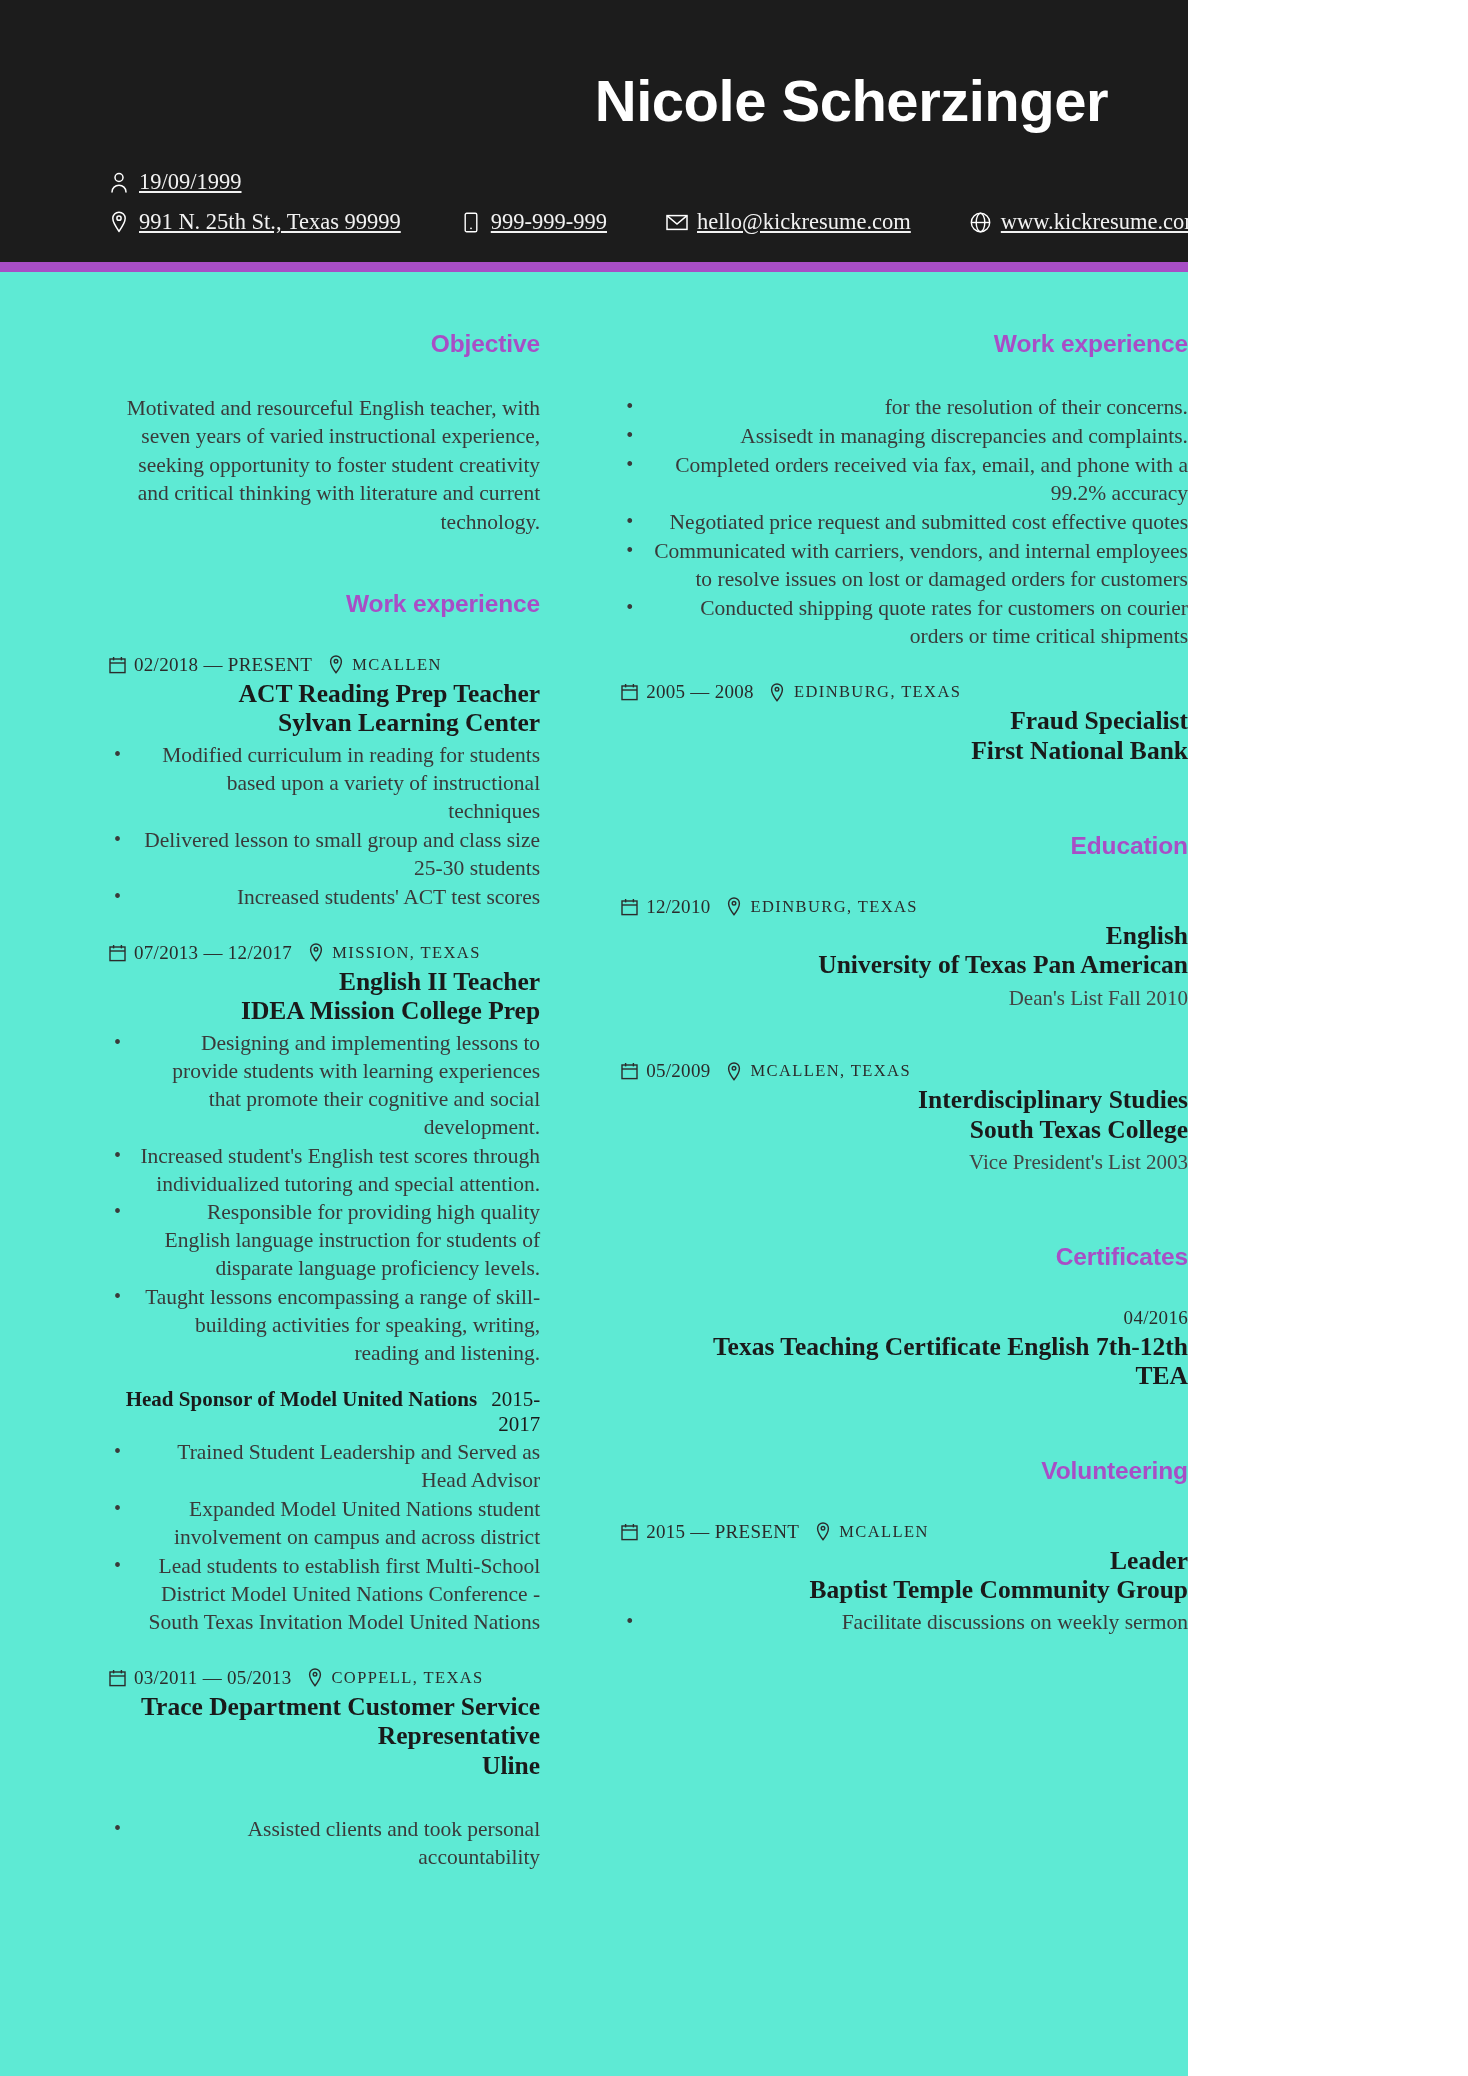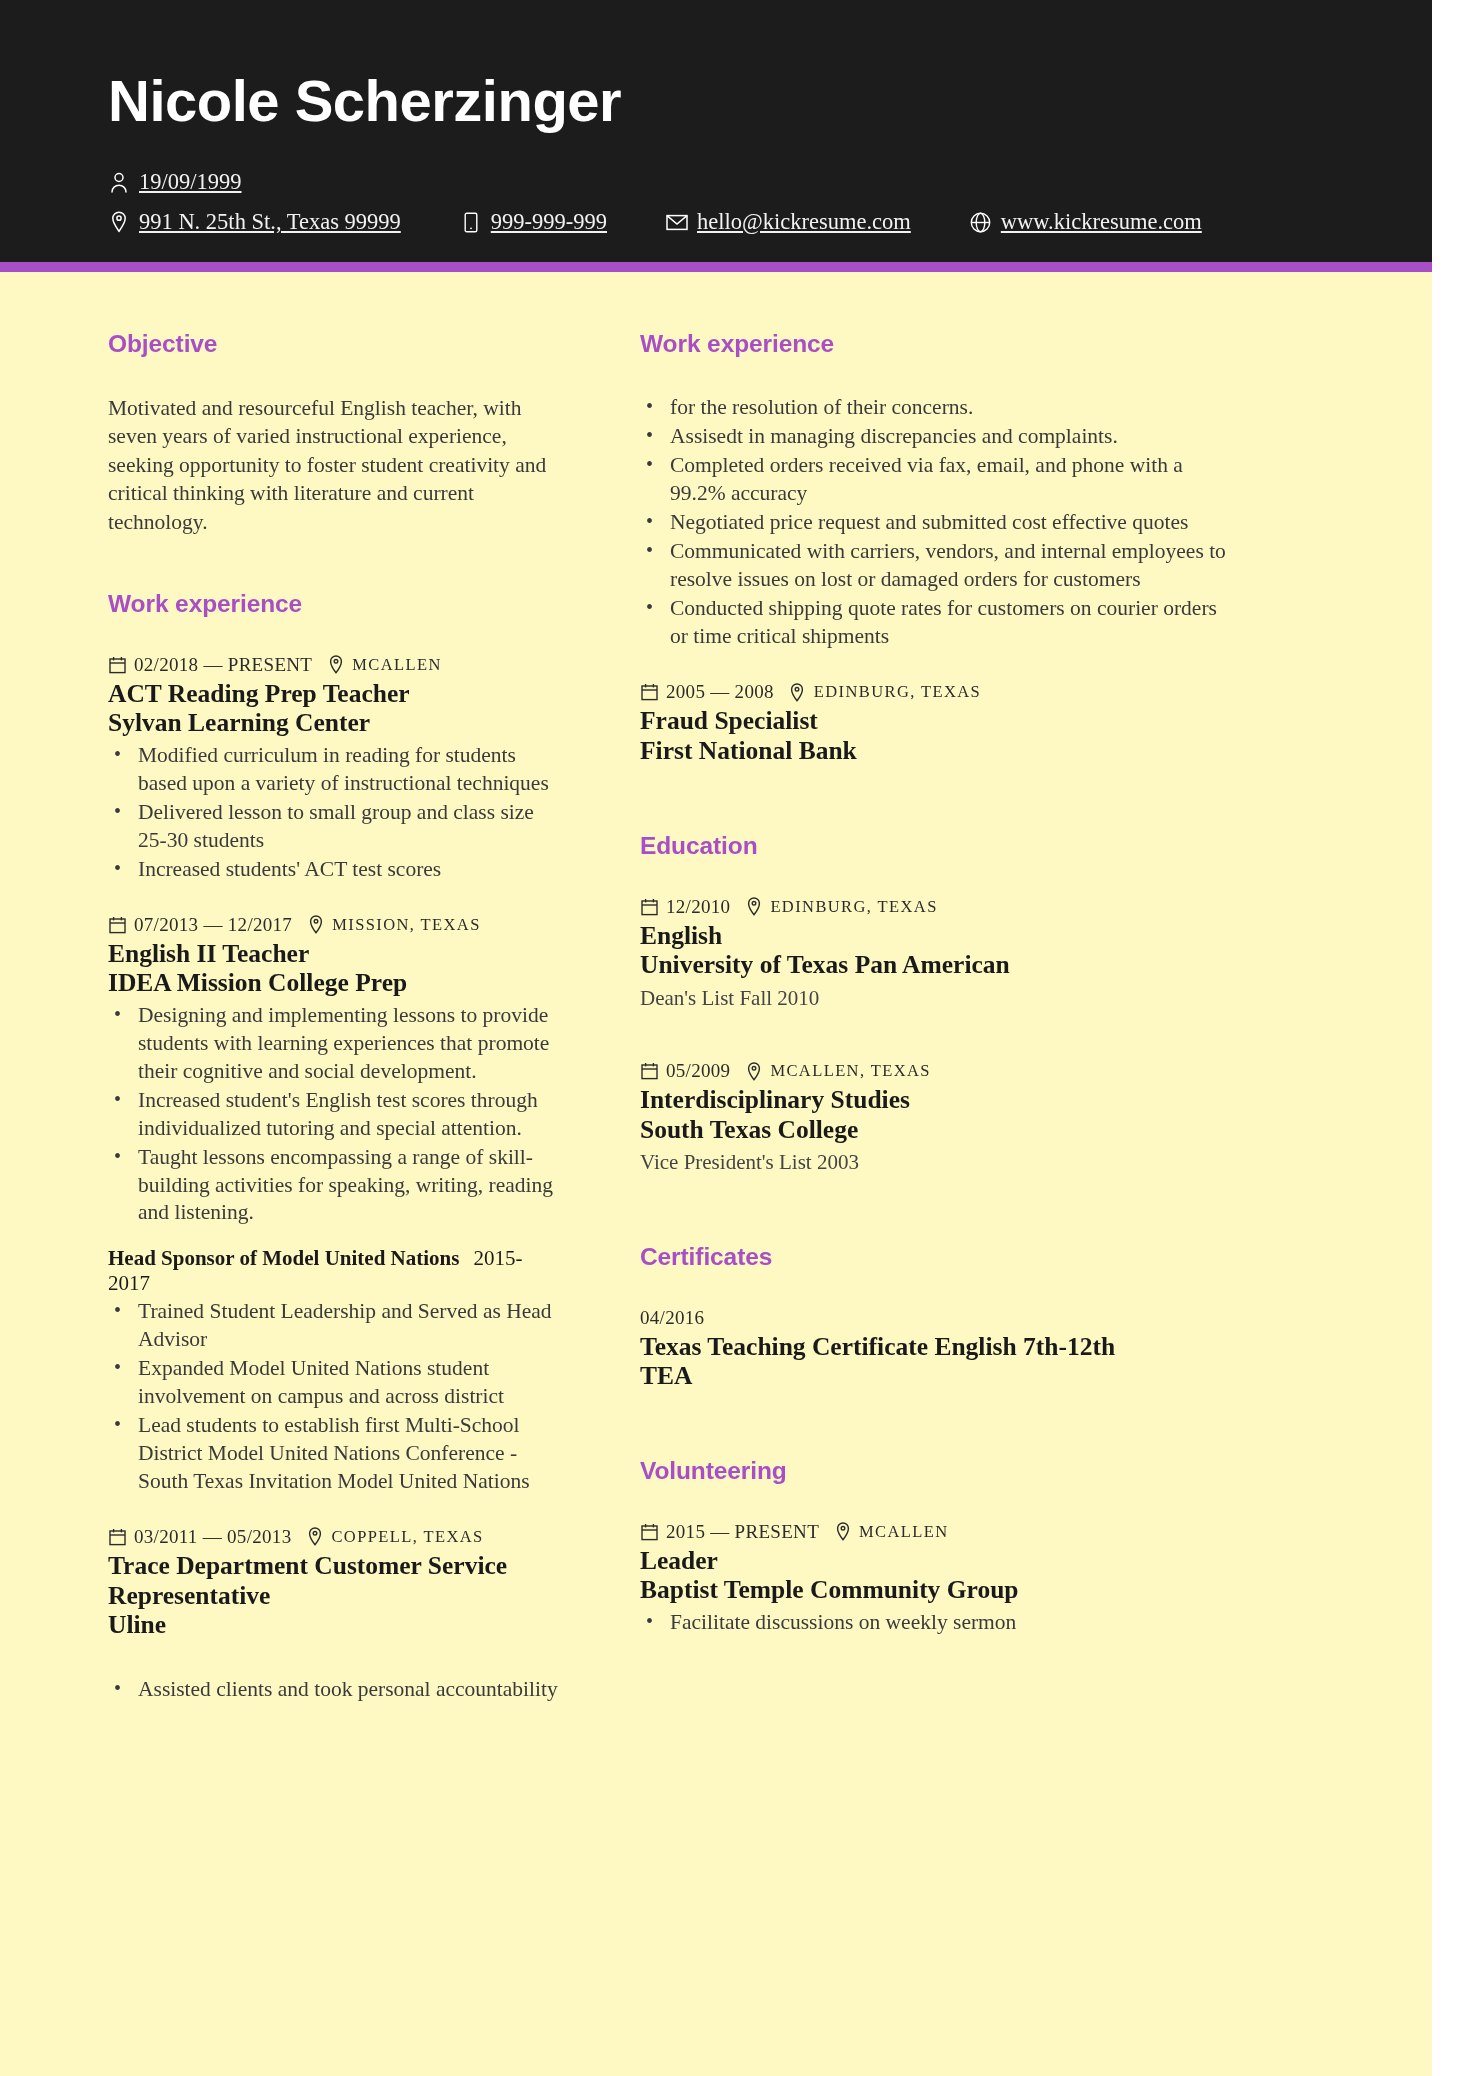--- a/index.html
+++ b/index.html
@@ -9,24 +9,25 @@
   }
   body {
     width: 1468px;
     min-height: 2076px;
     font-family: "Liberation Serif", "DejaVu Serif", serif;
     color: #2b2b2b;
     -webkit-font-smoothing: antialiased;
   }
   .page {
     position: relative;
-    width: 1432px;
+    width: 1188px;
     min-height: 2076px;
-    background: #fef9c3;
+    background: #5eead4;
     overflow: hidden;
+    text-align: right;
   }
 
   
   .header {
     background: #1c1c1c;
     padding: 72px 0 0 0;
     height: 262px;
     box-sizing: border-box;
     position: relative;
   }
@@ -370,20 +371,21 @@
                 </svg>
               </span>
               <span class="meta-loc">MISSION, TEXAS</span>
             </span>
           </div>
           <h3 class="entry-title">English II Teacher</h3>
           <h4 class="entry-org">IDEA Mission College Prep</h4>
           <ul class="bullets">
             <li>Designing and implementing lessons to provide students with learning experiences that promote their cognitive and social development.</li>
             <li>Increased student's English test scores through individualized tutoring and special attention.</li>
+            <li>Responsible for providing high quality English language instruction for students of disparate language proficiency levels.</li>
             <li>Taught lessons encompassing a range of skill-building activities for speaking, writing, reading and listening.</li>
           </ul>
 
           <div class="spacer-sm"></div>
 
           <div class="sub-head">
             <span>Head Sponsor of Model United Nations</span><span class="sub-years">2015-2017</span>
           </div>
           <ul class="bullets">
             <li>Trained Student Leadership and Served as Head Advisor</li>

